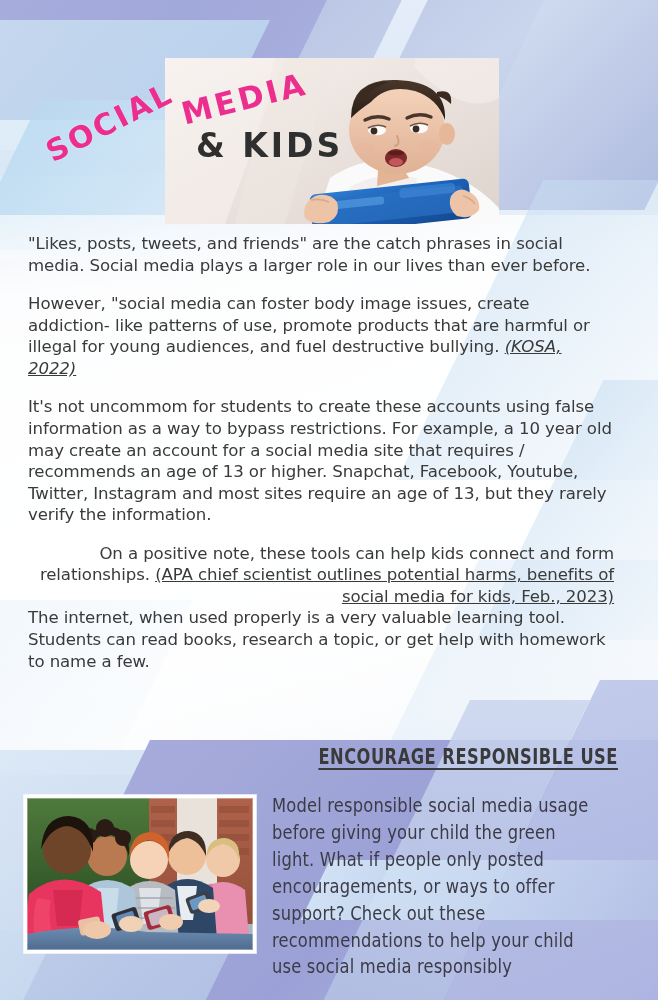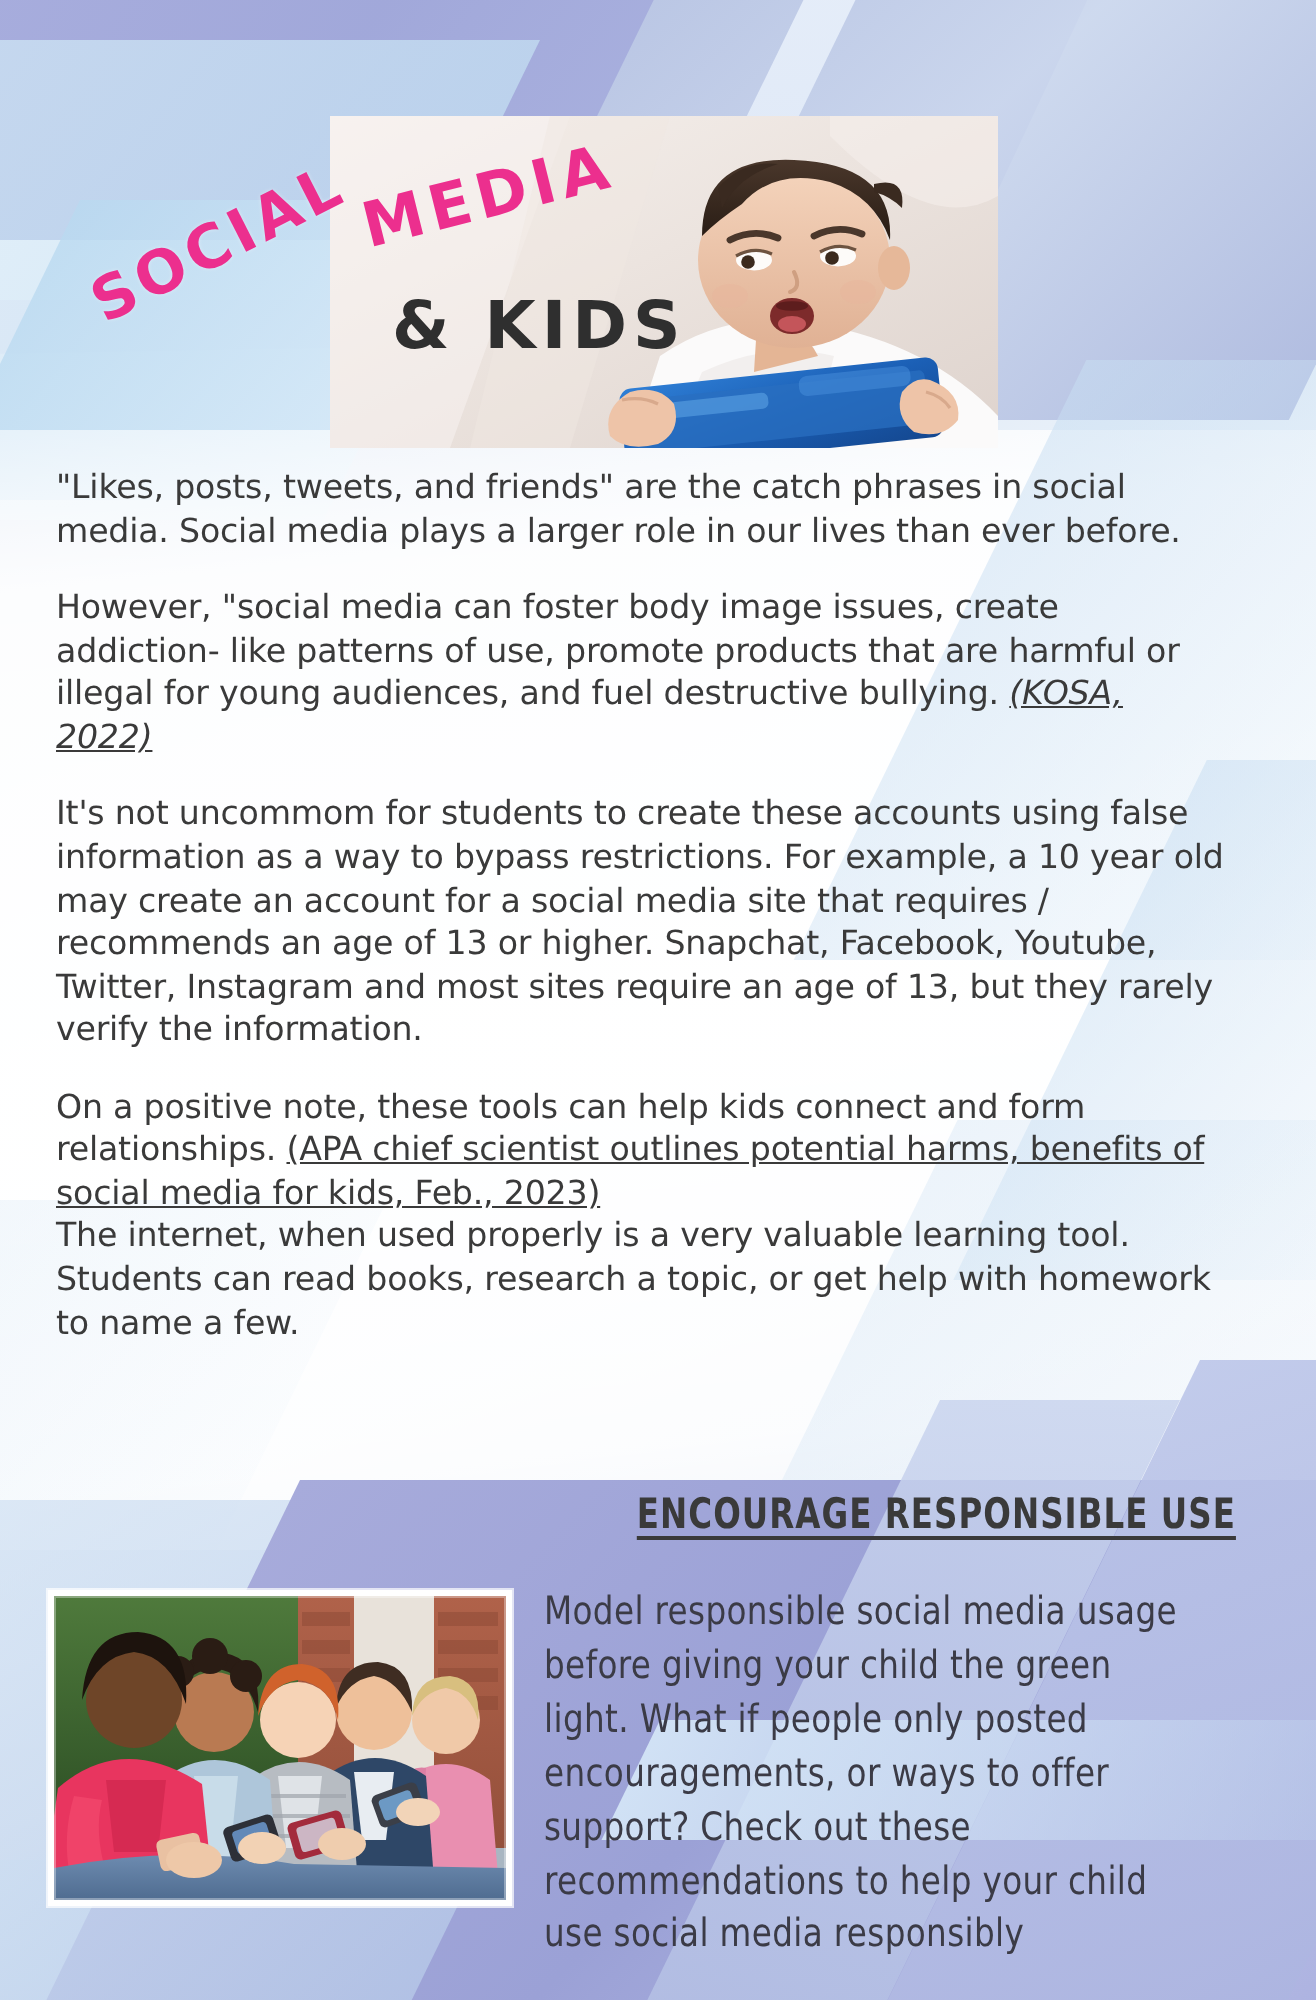--- a/index.html
+++ b/index.html
@@ -190,21 +190,21 @@
     transform-origin: 0 50%;
     color: #ec2f8e;
     font-family: "DejaVu Sans", sans-serif;
     font-weight: bold;
     font-size: 31px;
     letter-spacing: 3px;
     white-space: nowrap;
   }
   .title-kids {
     position: absolute;
-    left: 196px; top: 143px;
+    left: 196px; top: 126px;
     color: #2f2f2f;
     font-family: "DejaVu Sans", sans-serif;
     font-weight: bold;
     font-size: 33px;
     letter-spacing: 3px;
     white-space: nowrap;
   }
 
   
   .body-copy {
@@ -225,21 +225,21 @@
   .cite-italic {
     font-style: italic;
     text-decoration: underline;
   }
   .cite-plain {
     text-decoration: underline;
   }
   .strong {
     font-weight: normal;
   }
-  .tight { margin-bottom: 0 !important; }
+  .tight { margin-bottom: 0 !important; text-align: right; }
 
   
   .encourage {
     position: absolute;
     left: 296px;
     top: 745px;
     width: 320px;
     text-align: center;
     color: #3a3a3a;
     font-family: "DejaVu Sans Condensed", "Liberation Sans Narrow", "Liberation Sans", sans-serif;

